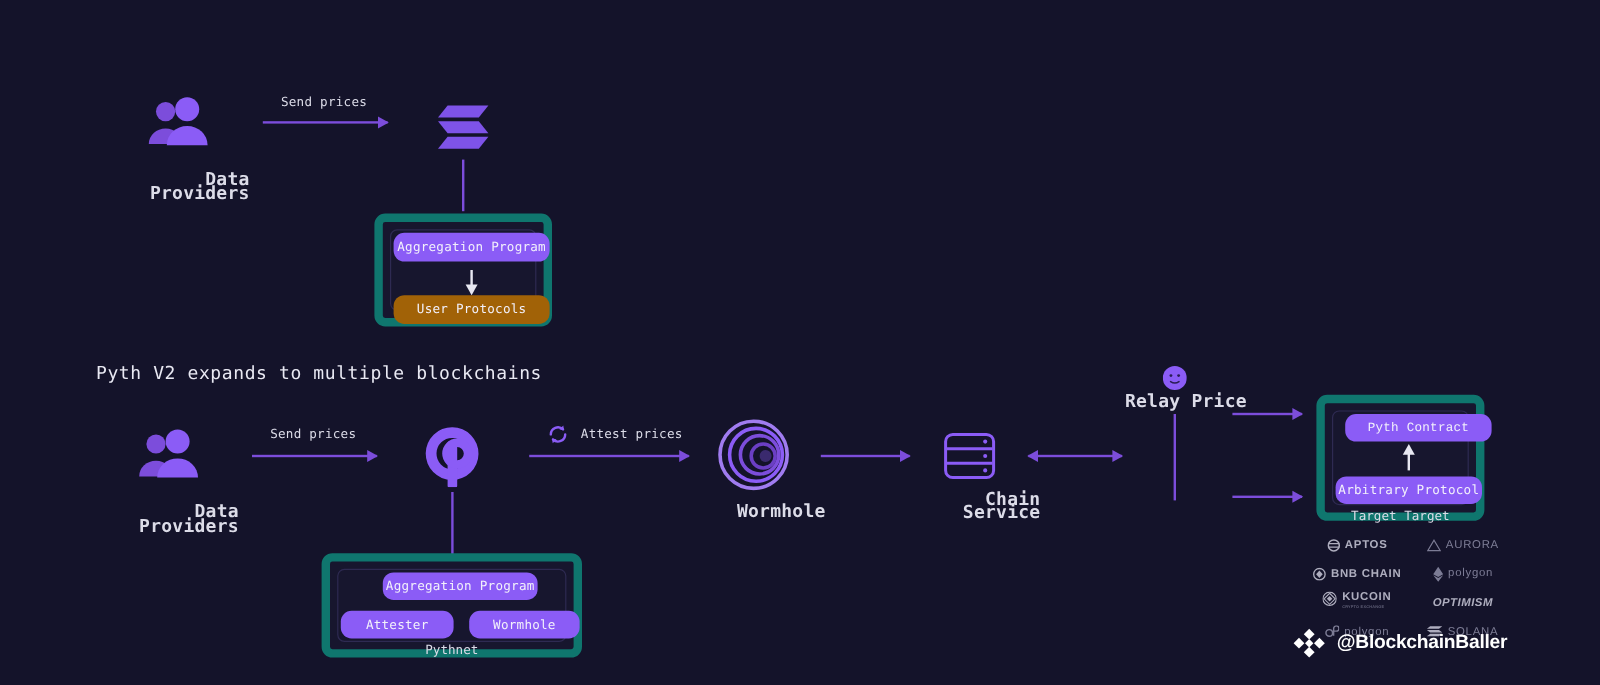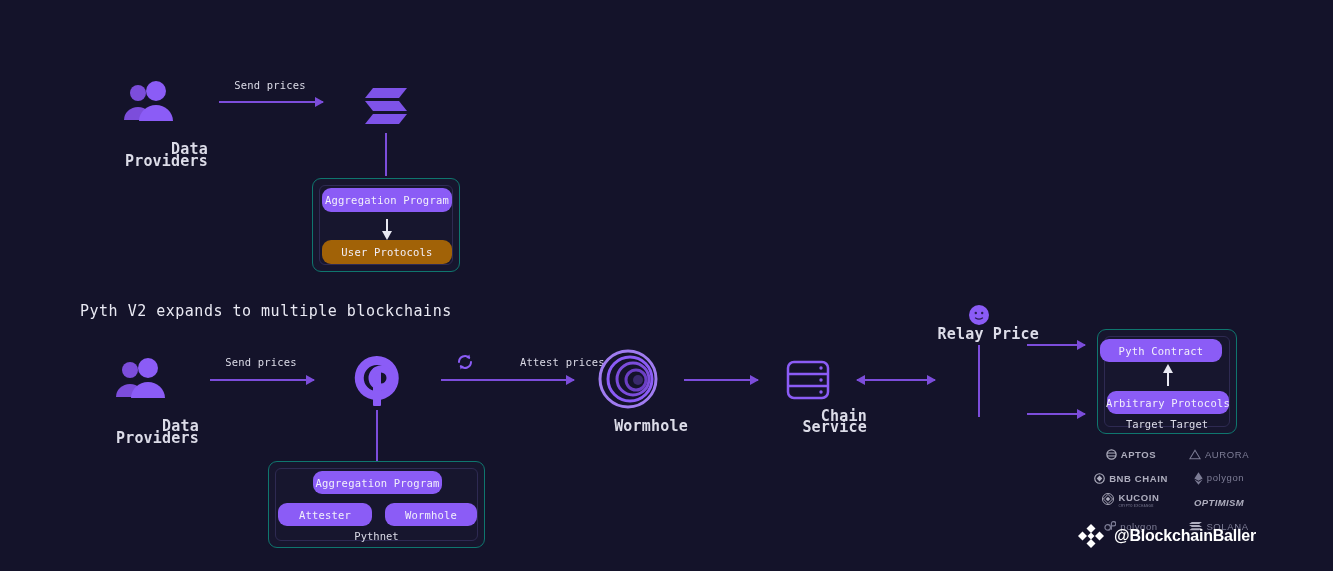--- a/index.html
+++ b/index.html
@@ -80,21 +80,21 @@
   .arrow-up-white::after {
     content:""; position:absolute; left:-4px; top:-8px;
     border-bottom: 9px solid #e8e8f2;
     border-left: 5px solid transparent;
     border-right: 5px solid transparent;
   }
 
   
   .group-box {
     position: absolute;
-    border: 1px solid #0f766e;
+    border: 7px solid #0f766e;
     border-radius: 9px;
     background: #17162e;
   }
   .group-box-inner {
     position: absolute;
     inset: 6px;
     border: 1px solid #2e2a52;
     border-radius: 6px;
   }
   .pill {
@@ -218,21 +218,21 @@
   <div class="line-v" style="left:376px; top:410px; height:52px;"></div>
 
   <div class="abs" style="left:455px; top:352px; width:20px; height:20px;">
     <svg viewBox="0 0 20 20" width="20" height="20">
       <path d="M4 10 a6 6 0 0 1 10.2 -4.2" fill="none" stroke="#8b5cf6" stroke-width="2" stroke-linecap="round"></path>
       <path d="M16 10 a6 6 0 0 1 -10.2 4.2" fill="none" stroke="#8b5cf6" stroke-width="2" stroke-linecap="round"></path>
       <path d="M14.4 2.6 L15 6.4 L11.2 6.0 Z" fill="#8b5cf6"></path>
       <path d="M5.6 17.4 L5 13.6 L8.8 14.0 Z" fill="#8b5cf6"></path>
     </svg>
   </div>
-  <div class="abs edge-label" style="left:484px; top:356px;margin-left:36px;">Attest prices</div>
+  <div class="abs edge-label" style="left:484px; top:356px;">Attest prices</div>
   <div class="arrow-h" style="left:441px; top:379px; width:133px;"></div>
 
   <div class="abs" style="left:598px; top:349px; width:60px; height:60px;">
     <svg viewBox="0 0 60 60" width="60" height="60">
       <circle cx="30" cy="30" r="28" fill="none" stroke="#a07cf0" stroke-width="3"></circle>
       <circle cx="32" cy="30" r="22" fill="none" stroke="#8b5cf6" stroke-width="3"></circle>
       <circle cx="35" cy="30" r="16" fill="none" stroke="#7c4ddb" stroke-width="3"></circle>
       <circle cx="38" cy="31" r="10" fill="none" stroke="#6b3fc4" stroke-width="3"></circle>
       <circle cx="40" cy="31" r="5" fill="#3a2a6e"></circle>
     </svg>
@@ -273,23 +273,23 @@
   <div class="group-box" style="left:268px; top:461px; width:217px; height:87px;">
     <div class="group-box-inner"></div>
     <div class="pill purple" style="left:44px; top:9px; width:129px; height:23px;">Aggregation Program</div>
     <div class="pill purple" style="left:9px; top:41px; width:94px; height:23px;">Attester</div>
     <div class="pill purple" style="left:116px; top:41px; width:92px; height:23px;">Wormhole</div>
     <div class="group-caption" style="top:68px;">Pythnet</div>
   </div>
 
   <div class="group-box" style="left:1097px; top:329px; width:140px; height:105px;">
     <div class="group-box-inner"></div>
-    <div class="pill purple" style="left:2px; top:9px; width:122px; height:23px;">Pyth Contract</div>
+    <div class="pill purple" style="left:17px; top:9px; width:122px; height:23px;font-family:Liberation Mono, monospace;">Pyth Contract</div>
     <div class="arrow-up-white" style="left:69px; top:42px; height:14px;"></div>
-    <div class="pill purple" style="left:9px; top:61px; width:122px; height:23px;">Arbitrary Protocols</div>
+    <div class="pill purple" style="left:9px; top:61px; width:122px; height:23px;">Arbitrary Protocol</div>
     <div class="group-caption" style="top:88px;">Target Target</div>
   </div>
 
   <div class="logos" style="left:1090px; top:442px;">
 
     <div class="logo-cell">
       <svg width="11" height="11" viewBox="0 0 12 12">
           <circle cx="6" cy="6" r="5" fill="none" stroke="#c9c9d8" stroke-width="1.4"></circle>
           <line x1="1" y1="4.4" x2="11" y2="4.4" stroke="#c9c9d8" stroke-width="1.1"></line>
           <line x1="1" y1="7.6" x2="11" y2="7.6" stroke="#c9c9d8" stroke-width="1.1"></line>

